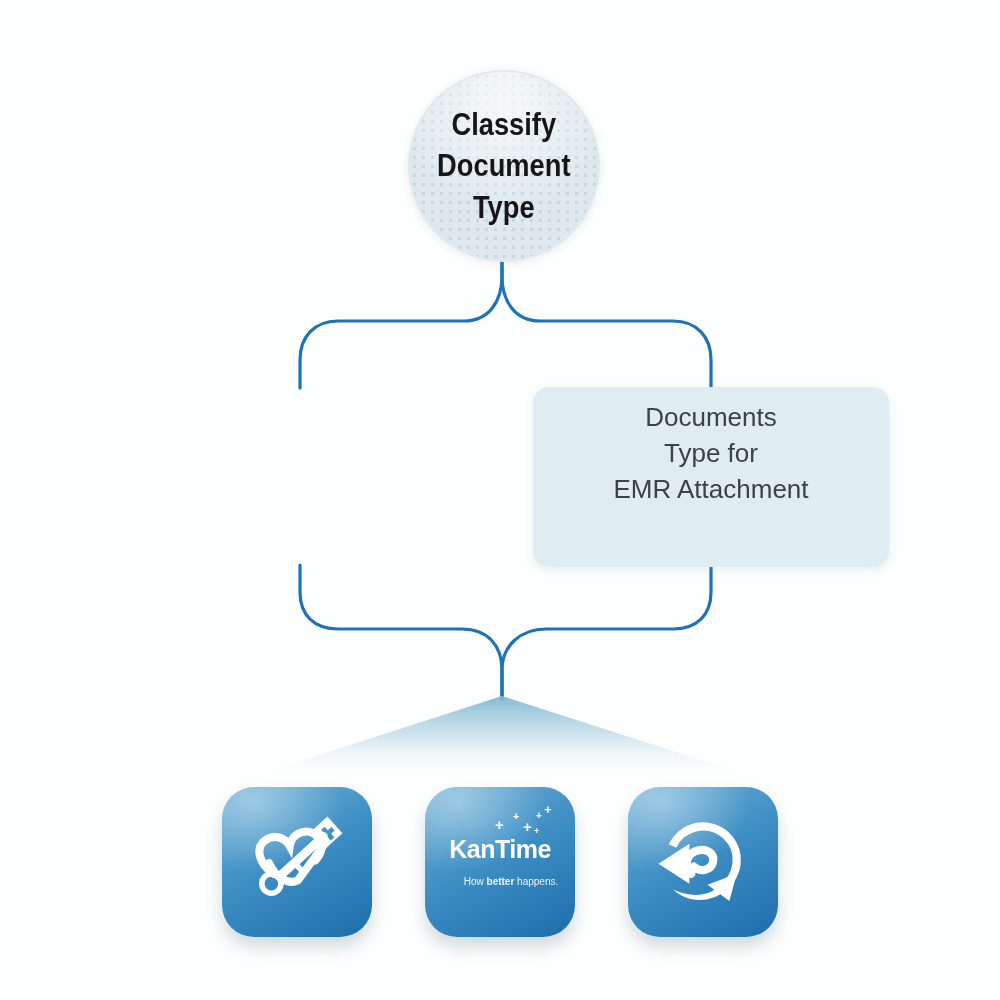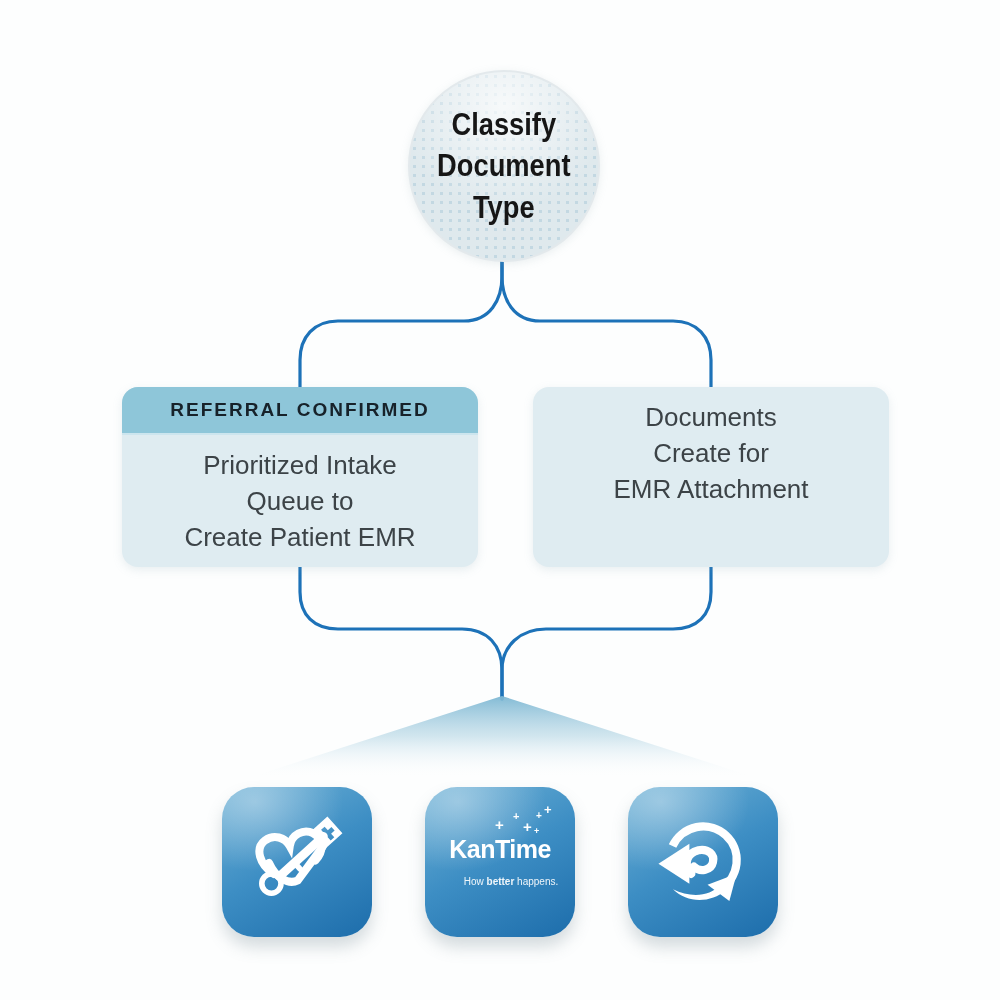--- a/index.html
+++ b/index.html
@@ -95,30 +95,24 @@
     </g>
     <polygon points="502,696 248,778 757,778" fill="url(#triGrad)"></polygon>
   </svg>
 
   <div class="root-circle">
     <div class="root-label">Classify
 Document
 Type</div>
   </div>
 
-  <div class="node node-left">
-    <div class="node-header">REFERRAL CONFIRMED</div>
-    <div class="node-body">Prioritized Intake
-Queue to
-Create Patient EMR</div>
-  </div>
 
   <div class="node node-right">
     <div class="node-body">Documents
-Create for
+Type for
 EMR Attachment</div>
   </div>
 
   <div class="tile tile-1">
     <svg width="104" height="104" viewBox="0 0 130 130" aria-hidden="true">
       <g fill="none" stroke="#ffffff" stroke-linecap="round">
         <path stroke-width="10" d="M36,80 C18,68 12,48 25,38 C36,30 50,34 56,45 C58,31 73,23 85,29 C98,36 99,52 88,63"></path>
         <path stroke-width="10" d="M30,66 C38,84 54,94 66,88 L97,46"></path>
         <circle cx="33" cy="92" r="12" stroke-width="7"></circle>
         <path stroke-width="11" d="M43,83 L98,33"></path>

